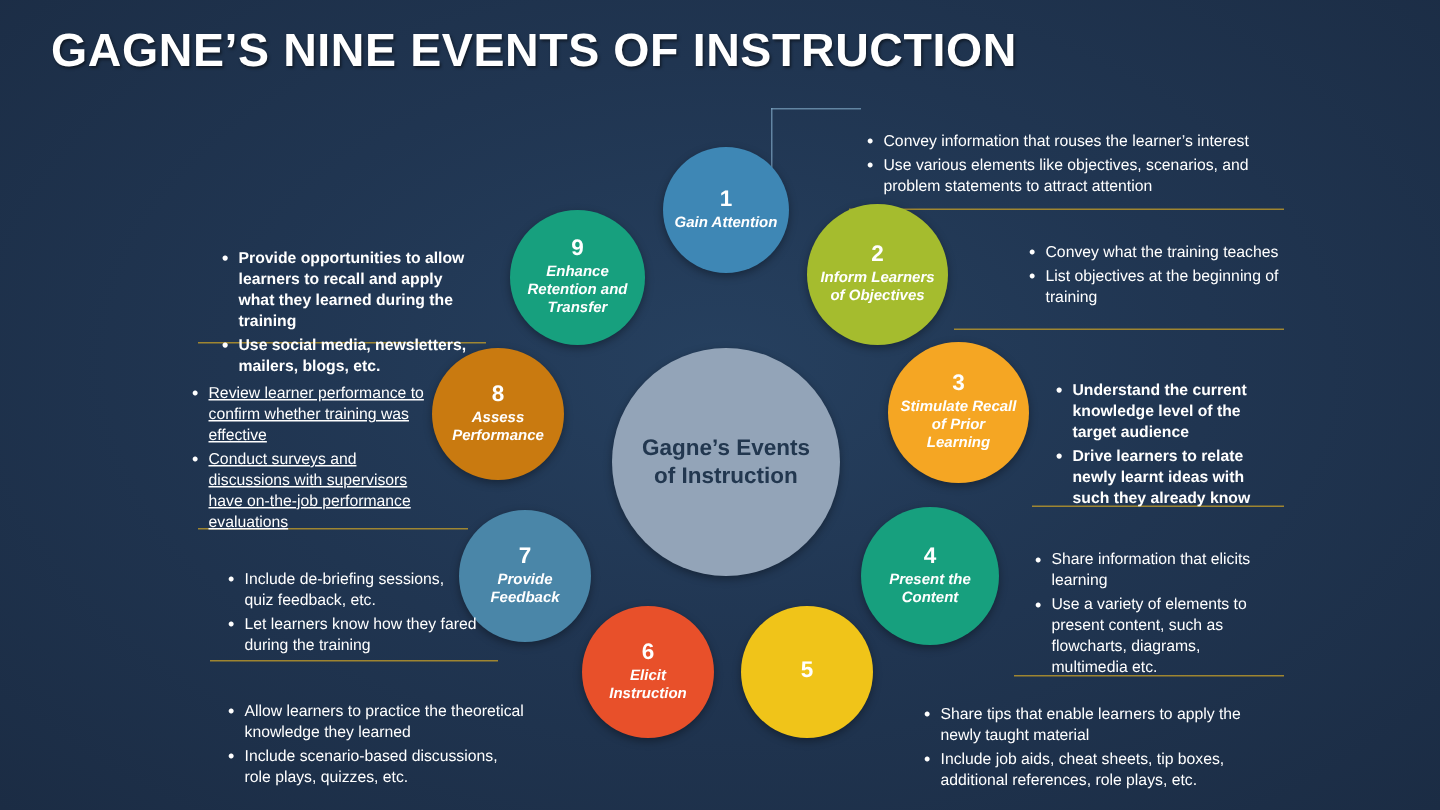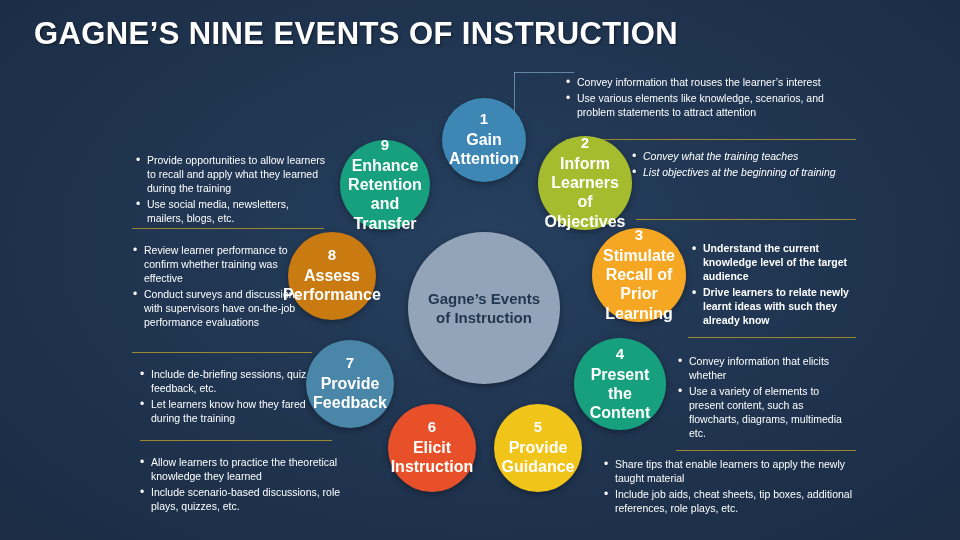--- a/index.html
+++ b/index.html
@@ -63,36 +63,37 @@
     box-shadow: 0 2px 6px rgba(0,0,0,0.35);
   }
   .node .num {
     font-size: 15px;
     font-weight: bold;
     line-height: 1.05;
     margin-bottom: 3px;
     color: #ffffff;
   }
   .node .lbl {
-    font-size: 16px;
+    font-size: 10px;
     font-weight: bold;
     line-height: 1.2;
     padding: 0 7px;
     color: #ffffff;
+    font-style: italic;
   }
 
   
   .callout {
     position: absolute;
     font-size: 10.5px;
     line-height: 1.33;
     color: #ffffff;
   }
   .callout ul {
-    margin: 0;
+    margin: 12px;
     padding: 0;
     list-style: none;
   }
   .callout li {
     position: relative;
     padding-left: 11px;
     margin-bottom: 2px;
   }
   .callout li::before {
     content: "\2022";
@@ -152,21 +153,20 @@
     <div class="lbl">Stimulate Recall of Prior Learning</div>
   </div>
 
   <div class="node" style="left:574px; top:338px; width:92px; height:92px; background:#17a07e;">
     <div class="num">4</div>
     <div class="lbl">Present the Content</div>
   </div>
 
   <div class="node" style="left:494px; top:404px; width:88px; height:88px; background:#f0c419;">
     <div class="num">5</div>
-    <div class="lbl">Provide Guidance</div>
   </div>
 
   <div class="node" style="left:388px; top:404px; width:88px; height:88px; background:#e8502a;">
     <div class="num">6</div>
     <div class="lbl">Elicit Instruction</div>
   </div>
 
   <div class="node" style="left:306px; top:340px; width:88px; height:88px; background:#4a86a8;">
     <div class="num">7</div>
     <div class="lbl">Provide Feedback</div>
@@ -178,41 +178,41 @@
   </div>
 
   <div class="node" style="left:340px; top:140px; width:90px; height:90px; background:#17a07e;">
     <div class="num">9</div>
     <div class="lbl">Enhance Retention and Transfer</div>
   </div>
 
   <div class="callout" style="left:566px; top:76px; width:292px;">
     <ul>
       <li>Convey information that rouses the learner’s interest</li>
-      <li>Use various elements like knowledge, scenarios, and problem statements to attract attention</li>
-    </ul>
-  </div>
-
-  <div class="callout" style="left:632px; top:150px; width:216px;font-style:italic;">
+      <li>Use various elements like objectives, scenarios, and problem statements to attract attention</li>
+    </ul>
+  </div>
+
+  <div class="callout" style="left:674px; top:150px; width:216px;">
     <ul>
       <li>Convey what the training teaches</li>
       <li>List objectives at the beginning of training</li>
     </ul>
   </div>
 
   <div class="callout" style="left:692px; top:242px; width:166px;font-weight:bold;">
     <ul>
       <li>Understand the current knowledge level of the target audience</li>
       <li>Drive learners to relate newly learnt ideas with such they already know</li>
     </ul>
   </div>
 
   <div class="callout" style="left:678px; top:355px; width:178px;">
     <ul>
-      <li>Convey information that elicits whether</li>
+      <li>Share information that elicits learning</li>
       <li>Use a variety of elements to present content, such as flowcharts, diagrams, multimedia etc.</li>
     </ul>
   </div>
 
   <div class="callout" style="left:604px; top:458px; width:252px;">
     <ul>
       <li>Share tips that enable learners to apply the newly taught material</li>
       <li>Include job aids, cheat sheets, tip boxes, additional references, role plays, etc.</li>
     </ul>
   </div>
@@ -224,27 +224,27 @@
     </ul>
   </div>
 
   <div class="callout" style="left:140px; top:368px; width:190px;">
     <ul>
       <li>Include de-briefing sessions, quiz feedback, etc.</li>
       <li>Let learners know how they fared during the training</li>
     </ul>
   </div>
 
-  <div class="callout" style="left:133px; top:244px; width:180px;">
+  <div class="callout" style="left:116px; top:244px; width:180px;text-decoration:underline;">
     <ul>
       <li>Review learner performance to confirm whether training was effective</li>
       <li>Conduct surveys and  discussions with supervisors have on-the-job performance evaluations</li>
     </ul>
   </div>
 
-  <div class="callout" style="left:136px; top:154px; width:190px;">
+  <div class="callout" style="left:136px; top:154px; width:190px;font-weight:bold;">
     <ul>
       <li>Provide opportunities to allow learners to recall and apply what they learned during the training</li>
       <li>Use social media, newsletters, mailers, blogs, etc.</li>
     </ul>
   </div>
 
 </div>
 
 </body></html>

